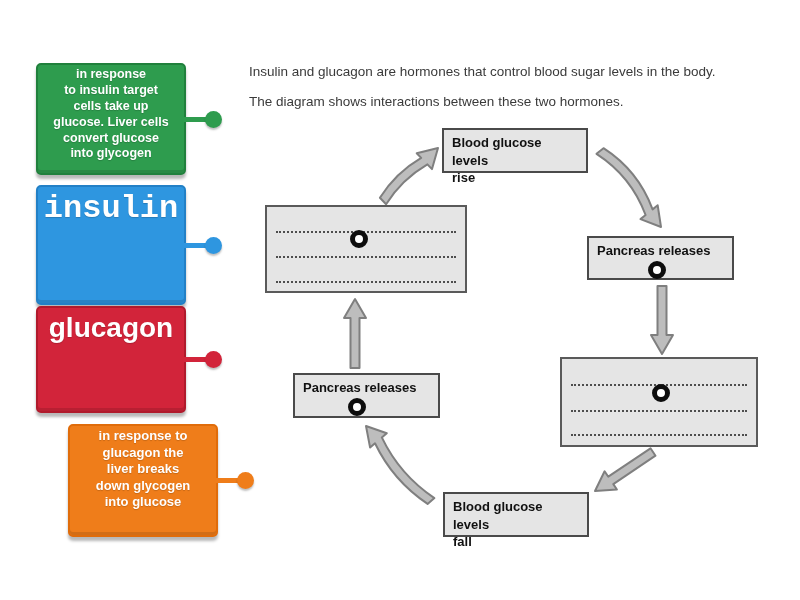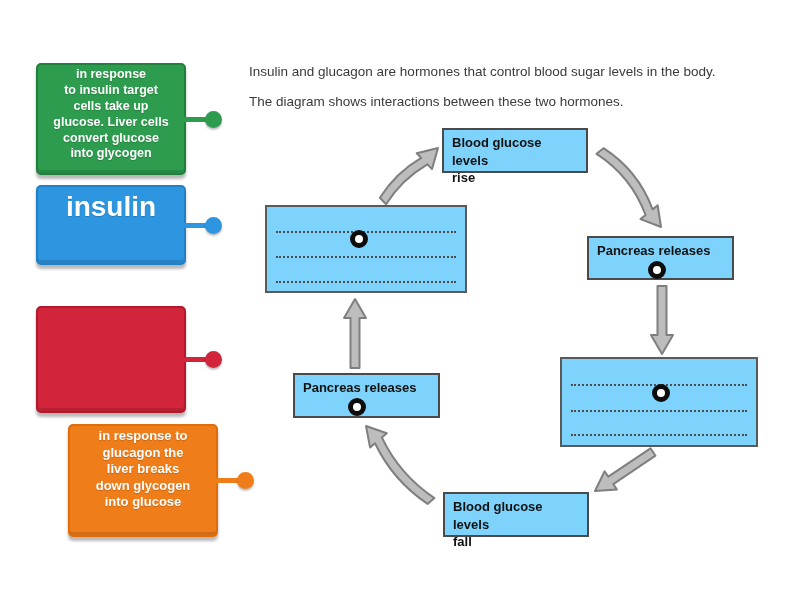--- a/index.html
+++ b/index.html
@@ -15,21 +15,21 @@
     position:absolute;left:36px;width:150px;box-sizing:border-box;
     background:var(--c);border:2px solid var(--b);border-radius:5px;
     color:#fff;font-weight:bold;text-align:center;
     display:flex;justify-content:center;
     box-shadow:0 4px 3px rgba(0,0,0,.28), inset 0 -3px 0 rgba(0,0,0,.12);
     text-shadow:0 1px 1px rgba(0,0,0,.18);
     cursor:grab;
   }
   .card-text{white-space:pre-line;line-height:1.27;padding:2px 4px;}
   .card-0{top:63px;height:112px;font-size:12.5px;}
-  .card-1{top:185px;height:80px;font-size:28px;}
+  .card-1{top:185px;height:120px;font-size:32px;font-family:Liberation Mono, monospace;}
   .card-2{top:306px;height:107px;font-size:28px;}
   .card-3{top:424px;height:113px;font-size:13px;margin-left:32px;}
   .stem{
     position:absolute;left:100%;top:50%;width:24px;height:5px;
     margin-top:-2.5px;background:var(--c);
   }
   .dot{
     position:absolute;left:calc(100% + 21px);top:50%;width:17px;height:17px;
     margin-top:-8.5px;border-radius:50%;background:var(--c);
     box-shadow:0 2px 2px rgba(0,0,0,.25);
@@ -38,21 +38,21 @@
   
   .instr{
     position:absolute;left:249px;width:520px;
     font-size:13.5px;color:#3a3a3a;
   }
   #instr1{top:64px;}
   #instr2{top:94px;}
 
   
   .dbox{
-    position:absolute;background:#7dd3fc;border:2px solid #4a4a4a;
+    position:absolute;background:#e5e5e5;border:2px solid #4a4a4a;
     box-sizing:border-box;color:#111;
   }
   .dbox .dtxt{
     display:block;font-weight:bold;font-size:13px;line-height:1.35;
     padding:4px 8px;white-space:pre-line;
   }
   #box-rise{left:442px;top:128px;width:146px;height:45px;}
   #box-pancreas-r{left:587px;top:236px;width:147px;height:44px;}
   #box-answer-tl{left:265px;top:205px;width:202px;height:88px;border-color:#5a5a5a;}
   #box-answer-br{left:560px;top:357px;width:198px;height:90px;border-color:#5a5a5a;}
@@ -100,20 +100,21 @@
     <span class="dot"></span>
   </div>
 
   <div class="card card-1" style="--c:#2e96e0;--b:#2280c6">
     <span class="card-text">insulin</span>
     <span class="stem"></span>
     <span class="dot"></span>
   </div>
 
   <div class="card card-2" style="--c:#d2243a;--b:#b01a2c">
+    <span class="card-text">glucagon</span>
     <span class="stem"></span>
     <span class="dot"></span>
   </div>
 
   <div class="card card-3" style="--c:#ef7d1a;--b:#e06c0a">
     <span class="card-text">in response to
 glucagon the
 liver breaks
 down glycogen
 into glucose</span>

